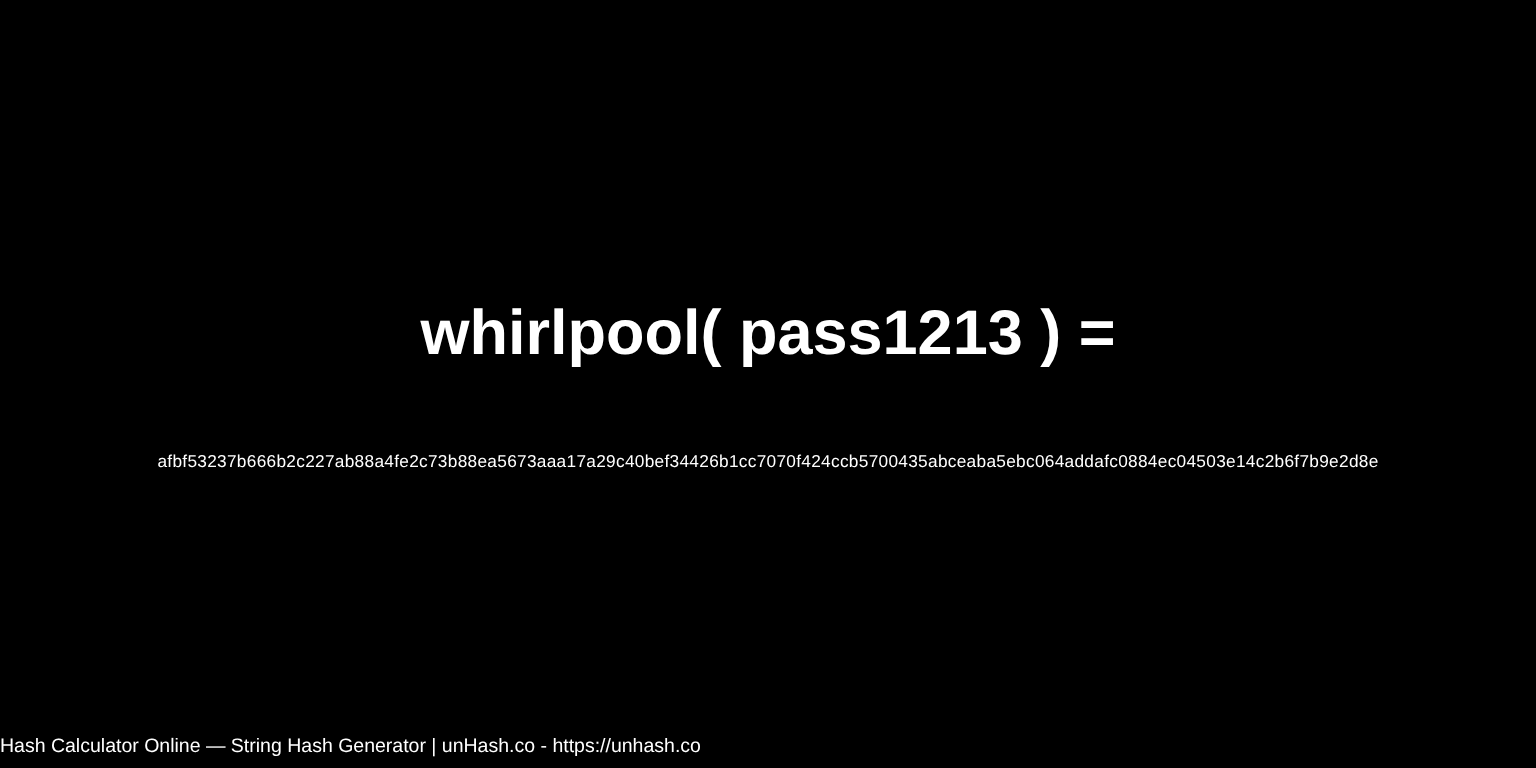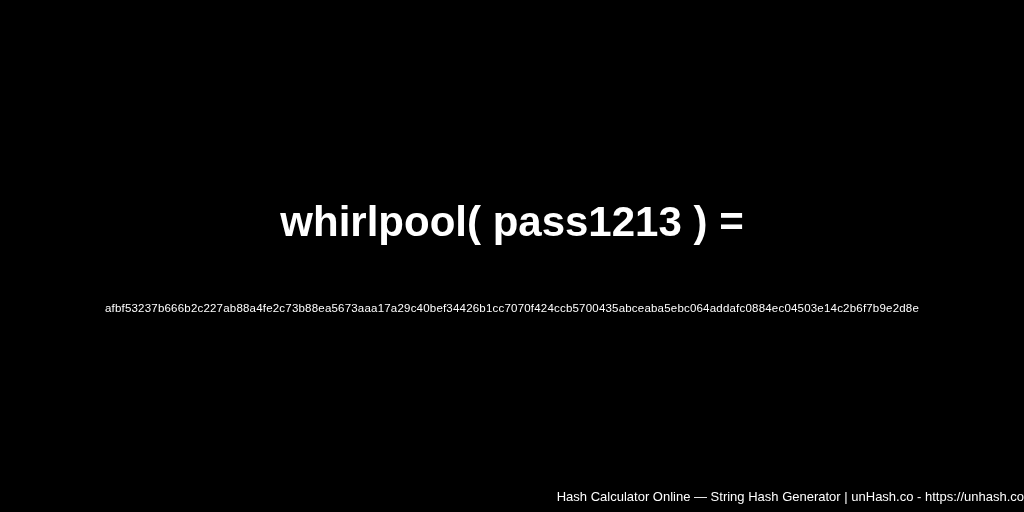--- a/index.html
+++ b/index.html
@@ -40,21 +40,21 @@
       font-size: 11.5px;
       font-family: Arial, Helvetica, sans-serif;
       text-align: right;
       letter-spacing: 0.2px;
       white-space: nowrap;
     }
     .footer {
       position: absolute;
       bottom: 8px;
       width: 100%;
-      text-align: right;
+      text-align: left;
       color: #ffffff;
       font-size: 13px;
     }
   </style>
 </head>
 <body>
 
 <div class="main-content">
   <div class="hash-expression">whirlpool( pass1213 ) =</div>
   <div class="hash-output">afbf53237b666b2c227ab88a4fe2c73b88ea5673aaa17a29c40bef34426b1cc7070f424ccb5700435abceaba5ebc064addafc0884ec04503e14c2b6f7b9e2d8e</div>

